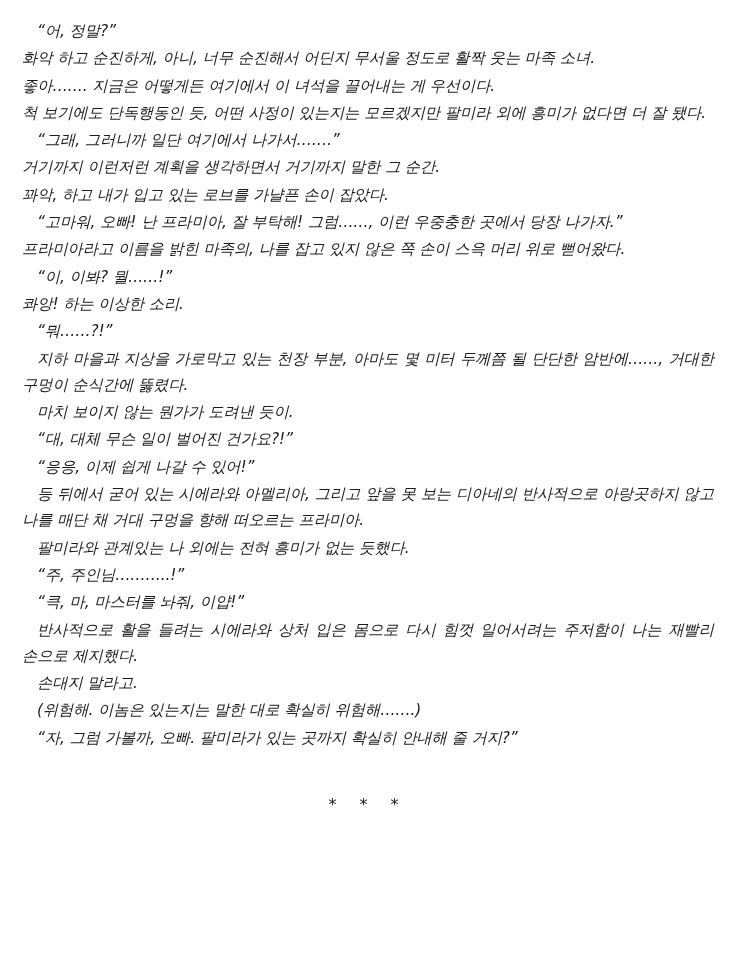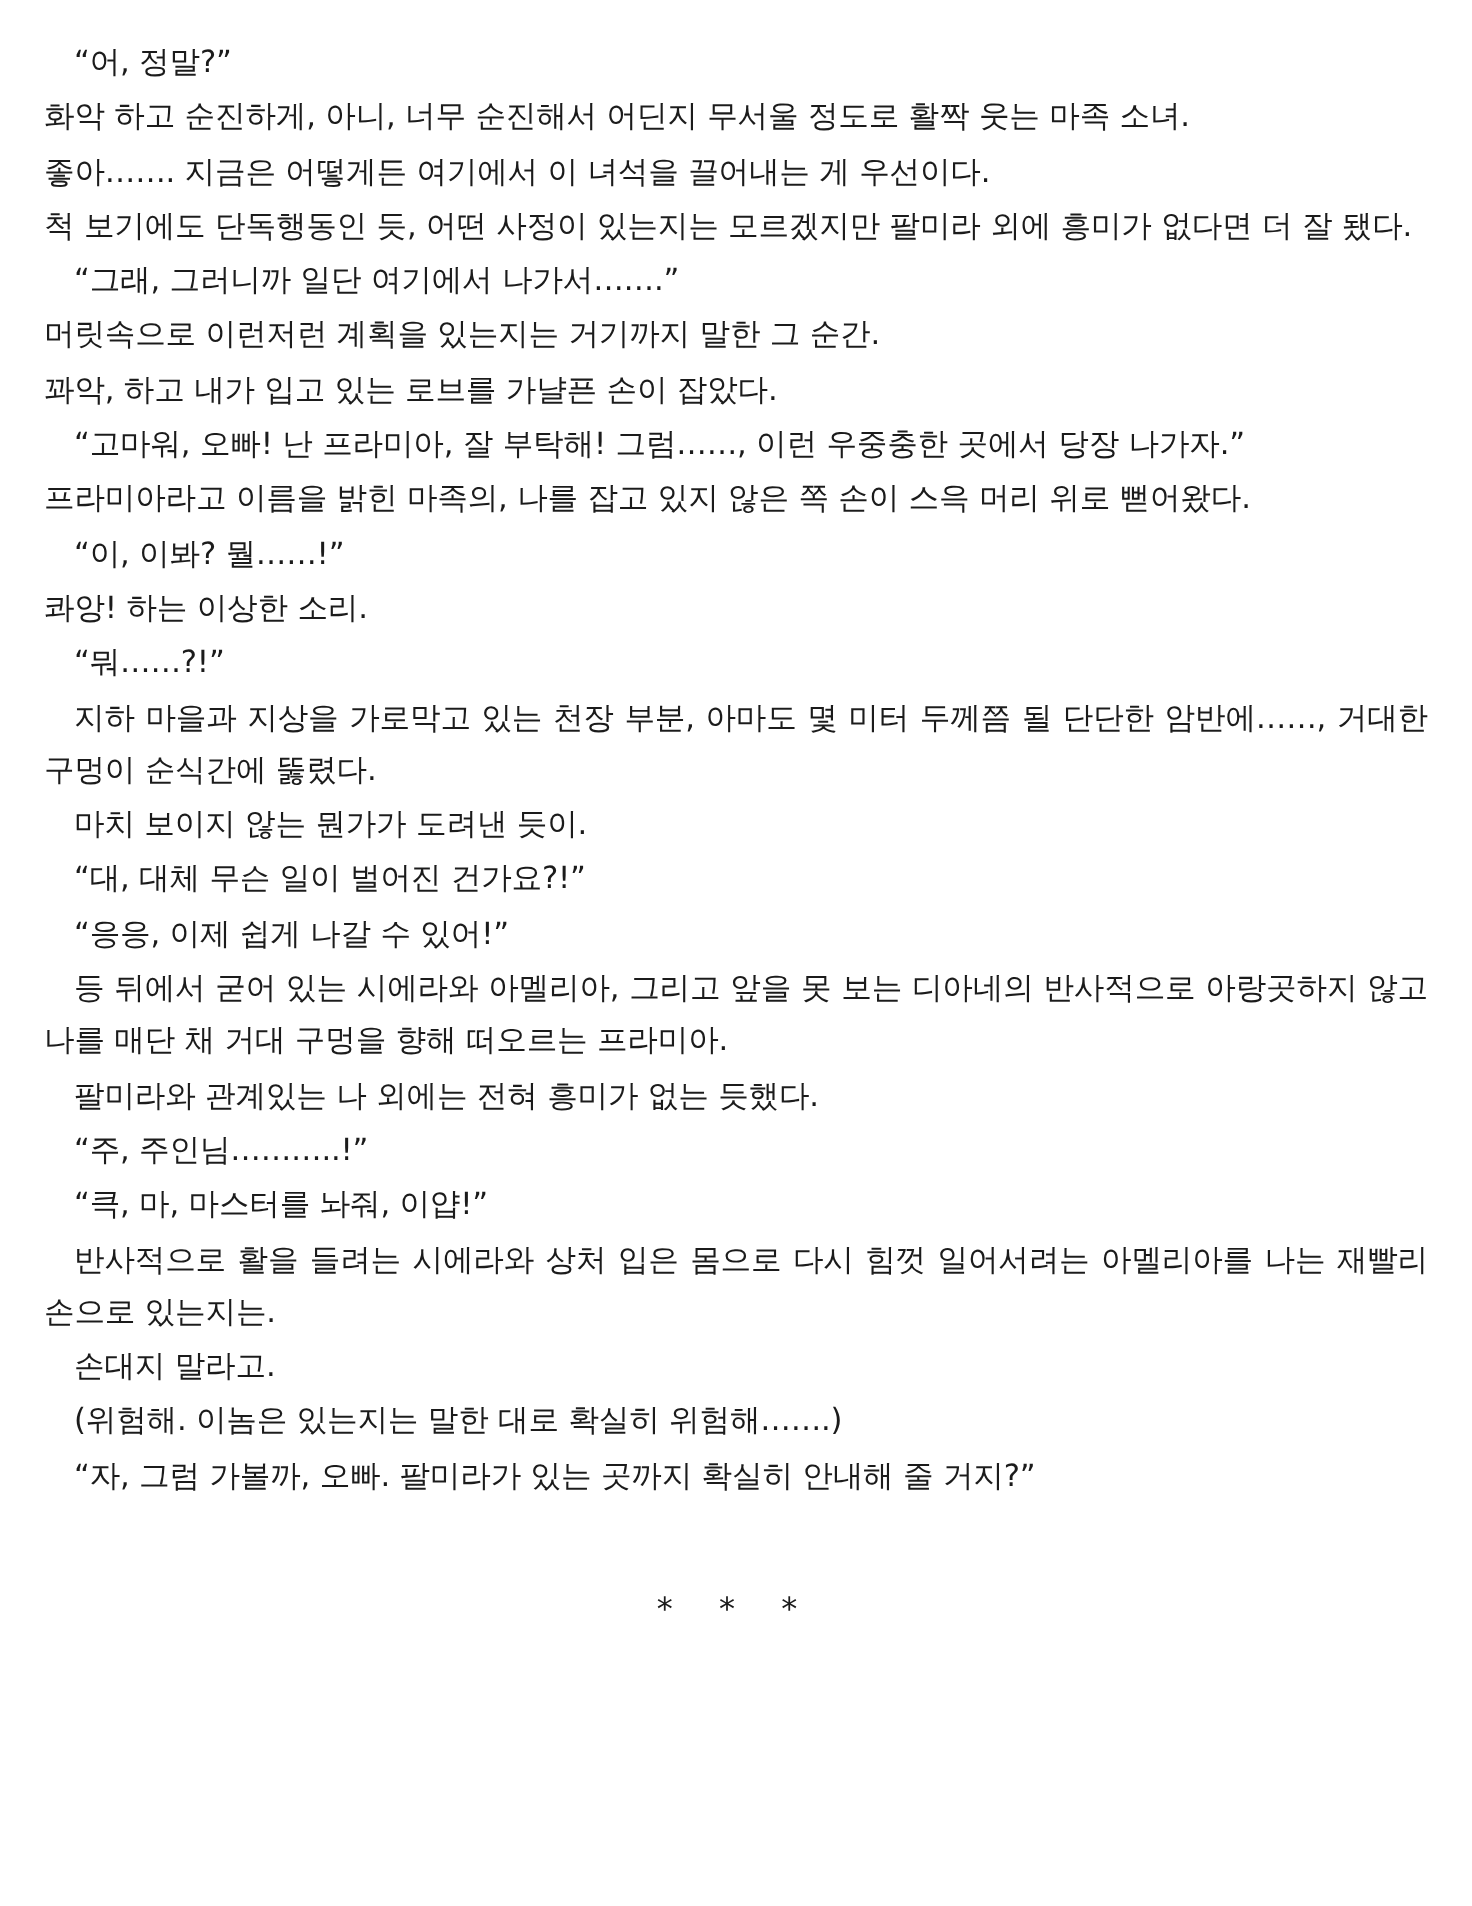--- a/index.html
+++ b/index.html
@@ -23,20 +23,21 @@
   }
   .para {
     font-size: 15.3px;
     line-height: 1.72;
     color: #1b1b1b;
     margin: 0 0 1px 0;
     text-align: justify;
     text-justify: inter-character;
     word-break: keep-all;
     letter-spacing: -0.1px;
+    font-style: italic;
   }
   .indent {
     text-indent: 15px;
   }
   .divider {
     margin-top: 44px;
     text-align: center;
     font-size: 16px;
     letter-spacing: 9px;
     color: #1b1b1b;
@@ -45,34 +46,34 @@
 </head>
 <body>
 
 <div id="page">
   <div id="body-text">
     <p class="para indent">“어, 정말?”</p>
     <p class="para">화악 하고 순진하게, 아니, 너무 순진해서 어딘지 무서울 정도로 활짝 웃는 마족 소녀.</p>
     <p class="para">좋아……. 지금은 어떻게든 여기에서 이 녀석을 끌어내는 게 우선이다.</p>
     <p class="para">척 보기에도 단독행동인 듯, 어떤 사정이 있는지는 모르겠지만 팔미라 외에 흥미가 없다면 더 잘 됐다.</p>
     <p class="para indent">“그래, 그러니까 일단 여기에서 나가서…….”</p>
-    <p class="para">머릿속으로 이런저런 계획을 있는지는 거기까지 말한 그 순간.</p>
+    <p class="para">거기까지 이런저런 계획을 생각하면서 거기까지 말한 그 순간.</p>
     <p class="para">꽈악, 하고 내가 입고 있는 로브를 가냘픈 손이 잡았다.</p>
     <p class="para indent">“고마워, 오빠! 난 프라미아, 잘 부탁해! 그럼……, 이런 우중충한 곳에서 당장 나가자.”</p>
     <p class="para">프라미아라고 이름을 밝힌 마족의, 나를 잡고 있지 않은 쪽 손이 스윽 머리 위로 뻗어왔다.</p>
     <p class="para indent">“이, 이봐? 뭘……!”</p>
     <p class="para">콰앙! 하는 이상한 소리.</p>
     <p class="para indent">“뭐……?!”</p>
     <p class="para indent">지하 마을과 지상을 가로막고 있는 천장 부분, 아마도 몇 미터 두께쯤 될 단단한 암반에……, 거대한 구멍이 순식간에 뚫렸다.</p>
     <p class="para indent">마치 보이지 않는 뭔가가 도려낸 듯이.</p>
     <p class="para indent">“대, 대체 무슨 일이 벌어진 건가요?!”</p>
     <p class="para indent">“응응, 이제 쉽게 나갈 수 있어!”</p>
     <p class="para indent">등 뒤에서 굳어 있는 시에라와 아멜리아, 그리고 앞을 못 보는 디아네의 반사적으로 아랑곳하지 않고 나를 매단 채 거대 구멍을 향해 떠오르는 프라미아.</p>
     <p class="para indent">팔미라와 관계있는 나 외에는 전혀 흥미가 없는 듯했다.</p>
     <p class="para indent">“주, 주인님………..!”</p>
     <p class="para indent">“큭, 마, 마스터를 놔줘, 이얍!”</p>
-    <p class="para indent">반사적으로 활을 들려는 시에라와 상처 입은 몸으로 다시 힘껏 일어서려는 아멜리아를 나는 재빨리 손으로 있는지는.</p>
+    <p class="para indent">반사적으로 활을 들려는 시에라와 상처 입은 몸으로 다시 힘껏 일어서려는 주저함이 나는 재빨리 손으로 제지했다.</p>
     <p class="para indent">손대지 말라고.</p>
     <p class="para indent">(위험해. 이놈은 있는지는 말한 대로 확실히 위험해…….)</p>
     <p class="para indent">“자, 그럼 가볼까, 오빠. 팔미라가 있는 곳까지 확실히 안내해 줄 거지?”</p>
   </div>
   <div class="divider">* * *</div>
 </div>
 
 </body></html>

